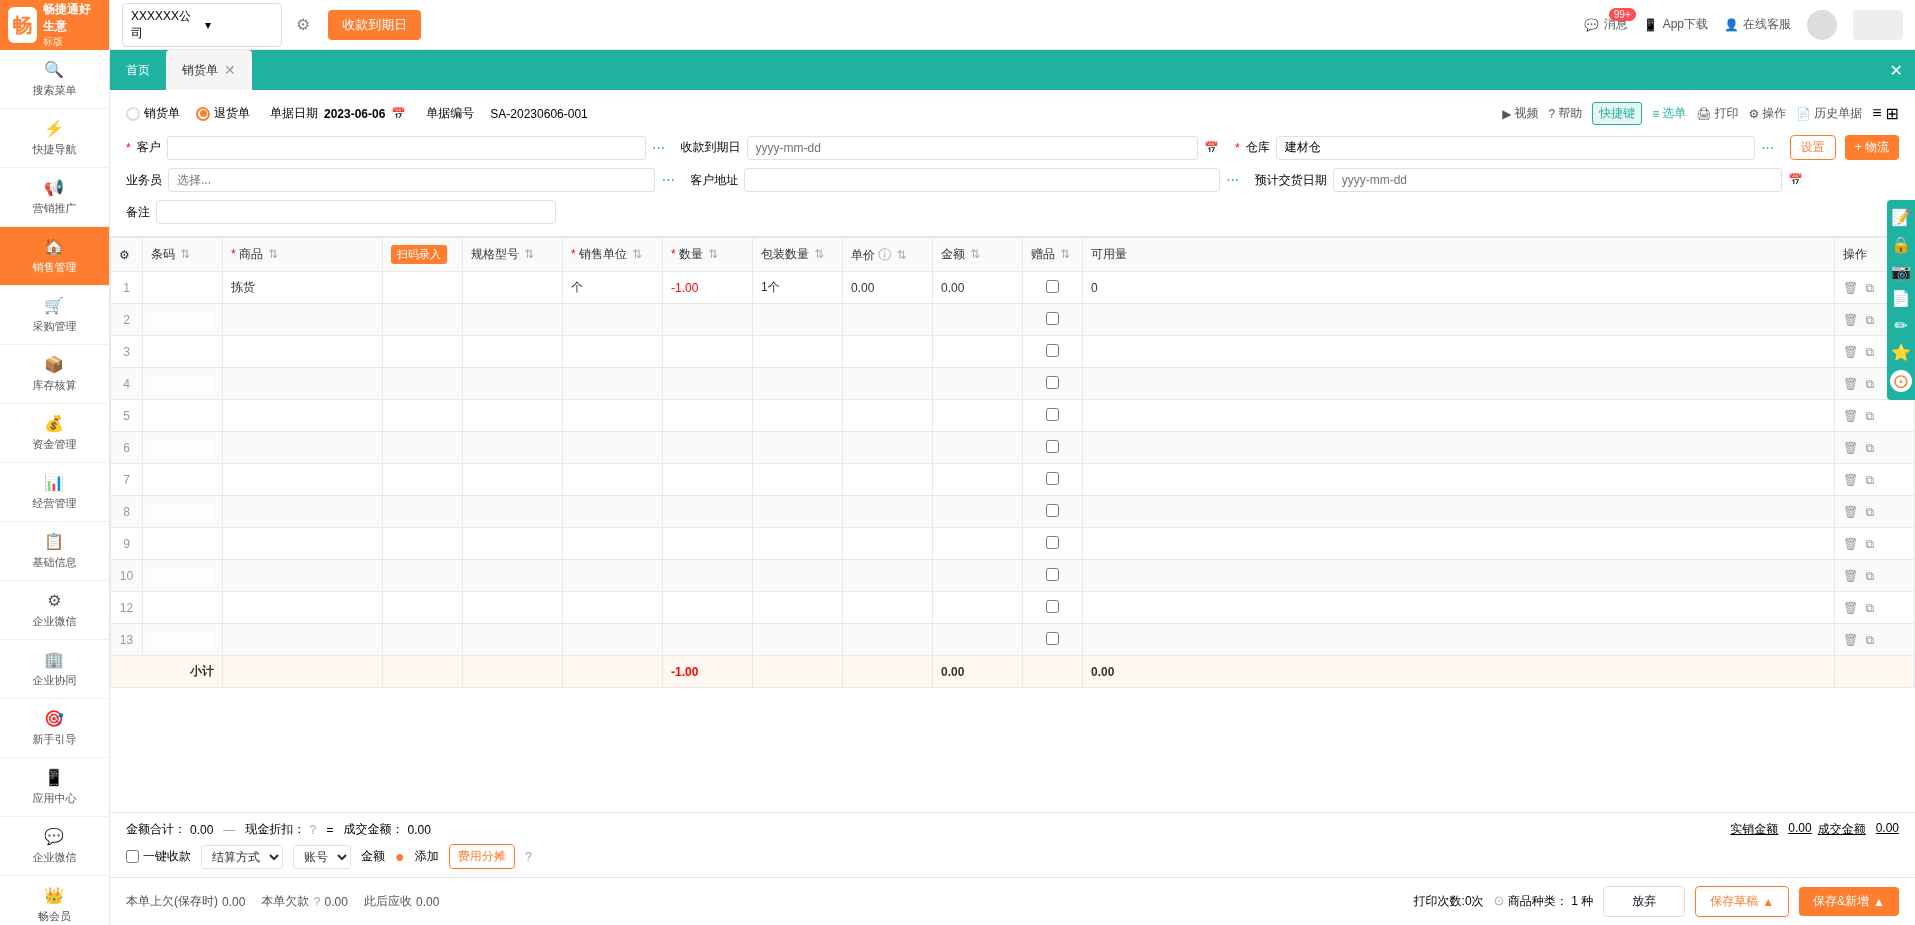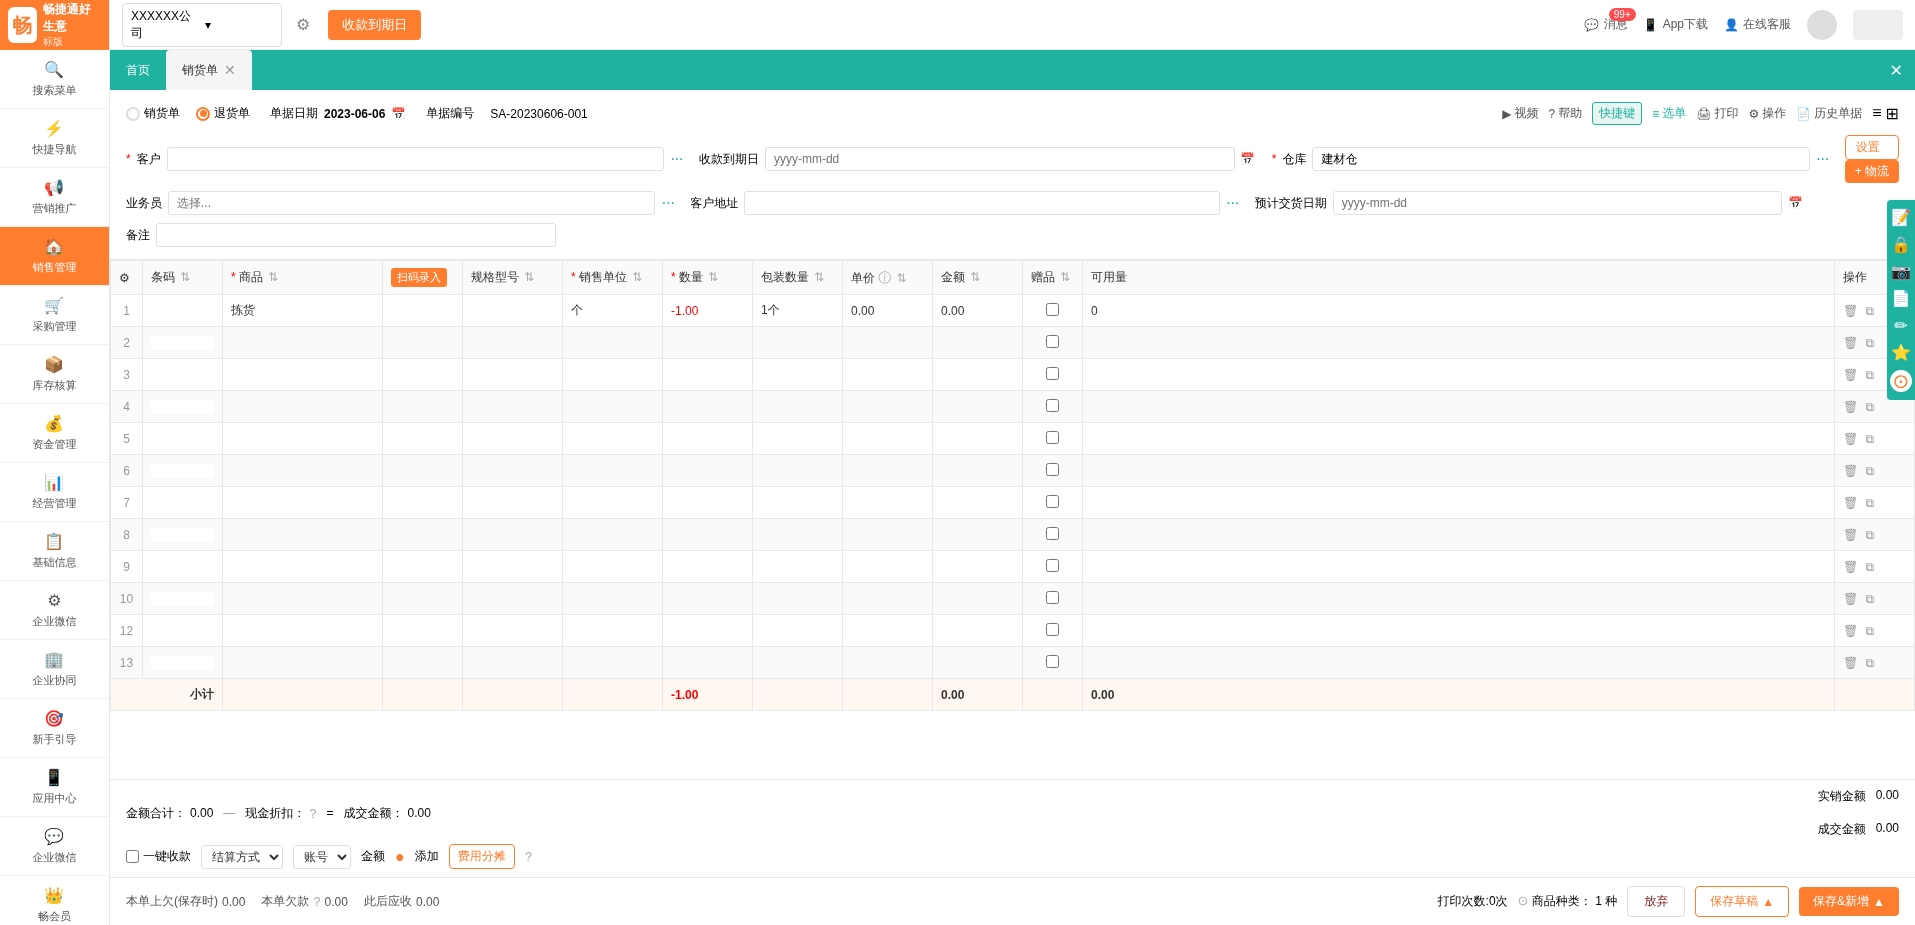--- a/index.html
+++ b/index.html
@@ -73,21 +73,21 @@
     .summary-item { display: flex; align-items: center; gap: 4px; }
     .summary-dash { color: #999; }
     .payment-row { display: flex; align-items: center; gap: 10px; }
     .checkbox-item { display: flex; align-items: center; gap: 4px; cursor: pointer; }
     .expense-btn { border: 1px solid #ff7d2e; color: #ff7d2e; background: white; border-radius: 4px; padding: 3px 8px; cursor: pointer; }
 
     
     .footer-bar { background: white; border-top: 1px solid #e8e8e8; padding: 8px 16px; display: flex; align-items: center; gap: 20px; }
     .footer-info { display: flex; align-items: center; gap: 16px; color: #555; }
     .footer-info span { display: flex; align-items: center; gap: 4px; }
-    .discard-btn { border: 1px solid #ddd; background: white; color: #7f1d1d; border-radius: 4px; padding: 6px 16px; cursor: pointer; }
+    .discard-btn { border: 1px solid #ddd; background: white; color: #0f172a; border-radius: 4px; padding: 6px 28px; cursor: pointer; }
     .save-draft-btn { border: 1px solid #ff7d2e; color: #ff7d2e; background: white; border-radius: 4px; padding: 6px 14px; cursor: pointer; display: flex; align-items: center; gap: 4px; }
     .save-new-btn { background: #ff7d2e; color: white; border: none; border-radius: 4px; padding: 6px 14px; cursor: pointer; display: flex; align-items: center; gap: 4px; }
     .btn-chevron { font-size: 12px; }
 
     
     .right-panel { width: 28px; background: #20b2a0; display: flex; flex-direction: column; align-items: center; padding: 10px 0; gap: 8px; flex-shrink: 0; }
 
     select { border: 1px solid #e0e0e0; border-radius: 3px; padding: 3px 6px; background: white; color: #333; }
     input[type="text"] { outline: none; }
 
@@ -278,21 +278,21 @@
           <span>收款到期日</span>
           <input type="text" style="flex: 1 1 0%; border: 1px solid rgb(224, 224, 224); border-radius: 3px; padding: 4px 8px; color: rgb(153, 153, 153); min-width: 120px;" placeholder="yyyy-mm-dd">
           <span class="cal-icon">📅</span>
         </div>
         <div style="flex:1;display:flex;align-items:center;gap:6px;">
           <span style="color:red;">*</span>
           <span>仓库</span>
           <input type="text" value="建材仓" style="flex: 1 1 0%; border: 1px solid rgb(224, 224, 224); border-radius: 3px; padding: 4px 8px; min-width: 120px;">
           <span class="dots">···</span>
         </div>
-        <div style="display:flex;flex-direction:column;gap:0;margin-left:auto;">
+        <div style="display:flex;flex-direction:row;gap:9px;margin-left:auto;">
           <button class="right-btn" style="border:1px solid #ff7d2e;color:#ff7d2e;background:white;border-radius:4px;padding:3px 10px;cursor:pointer;">设置</button>
           <button class="right-btn orange" style="background:#ff7d2e;color:white;border:none;border-radius:4px;padding:3px 10px;cursor:pointer;">+ 物流</button>
         </div>
       </div>
 
       <div style="display:flex;align-items:center;gap:16px;margin-bottom:8px;">
         <div style="flex:1;display:flex;align-items:center;gap:6px;">
           <span>业务员</span>
           <input type="text" style="flex: 1 1 0%; border: 1px solid rgb(224, 224, 224); border-radius: 3px; padding: 4px 8px; color: rgb(153, 153, 153); min-width: 200px;" placeholder="选择...">
           <span class="dots">···</span>
@@ -617,21 +617,21 @@
         <span class="summary-dash">—</span>
         <div class="summary-item">
           <span>现金折扣：</span>
           <span class="question-icon">?</span>
         </div>
         <span>=</span>
         <div class="summary-item">
           <span>成交金额：</span>
           <span>0.00</span>
         </div>
-        <div style="margin-left:auto;display:flex;flex-direction:column;align-items:flex-end;gap:16px;">
+        <div style="margin-left:auto;display:flex;flex-direction:row;align-items:flex-end;gap:6px;text-decoration:underline;">
           <div style="display:flex;gap:10px;">
             <span>实销金额</span>
             <span>0.00</span>
           </div>
           <div style="display:flex;gap:10px;">
             <span>成交金额</span>
             <span>0.00</span>
           </div>
         </div>
       </div>

